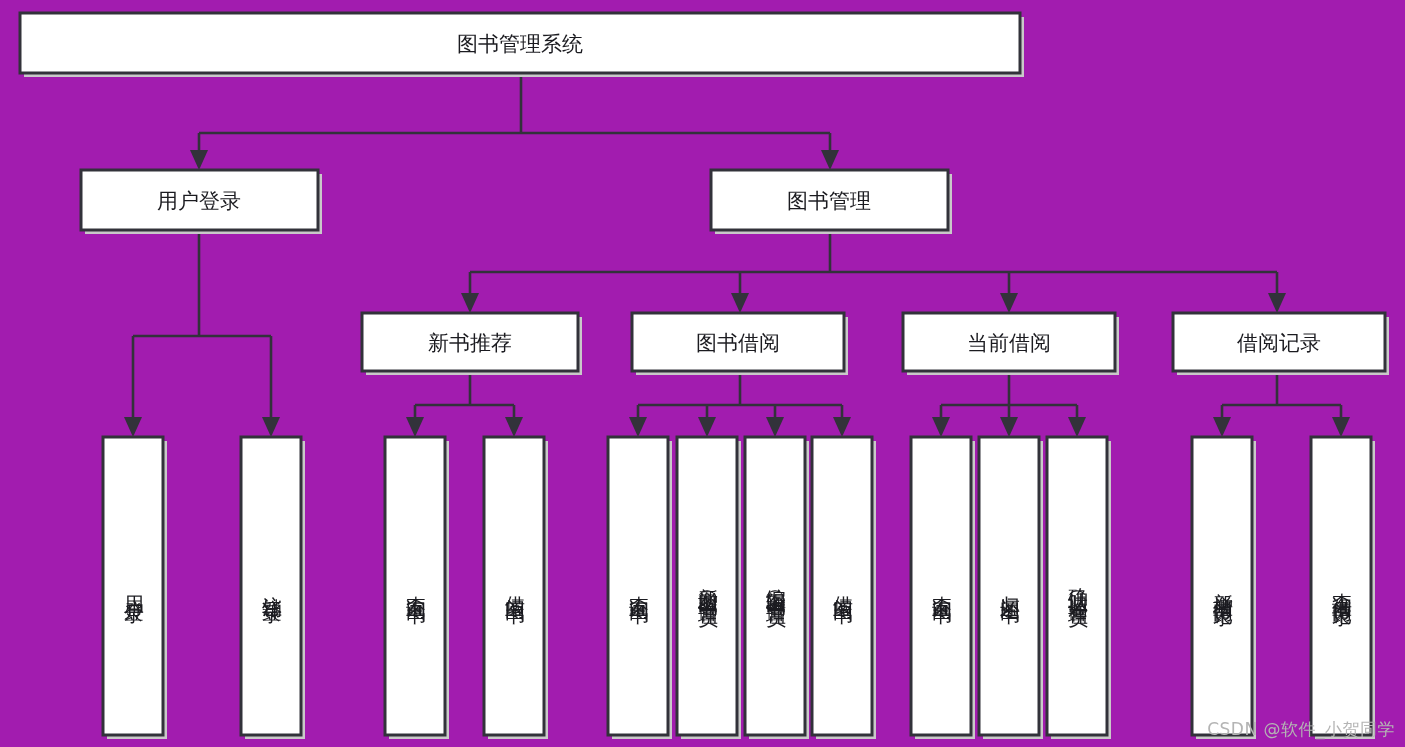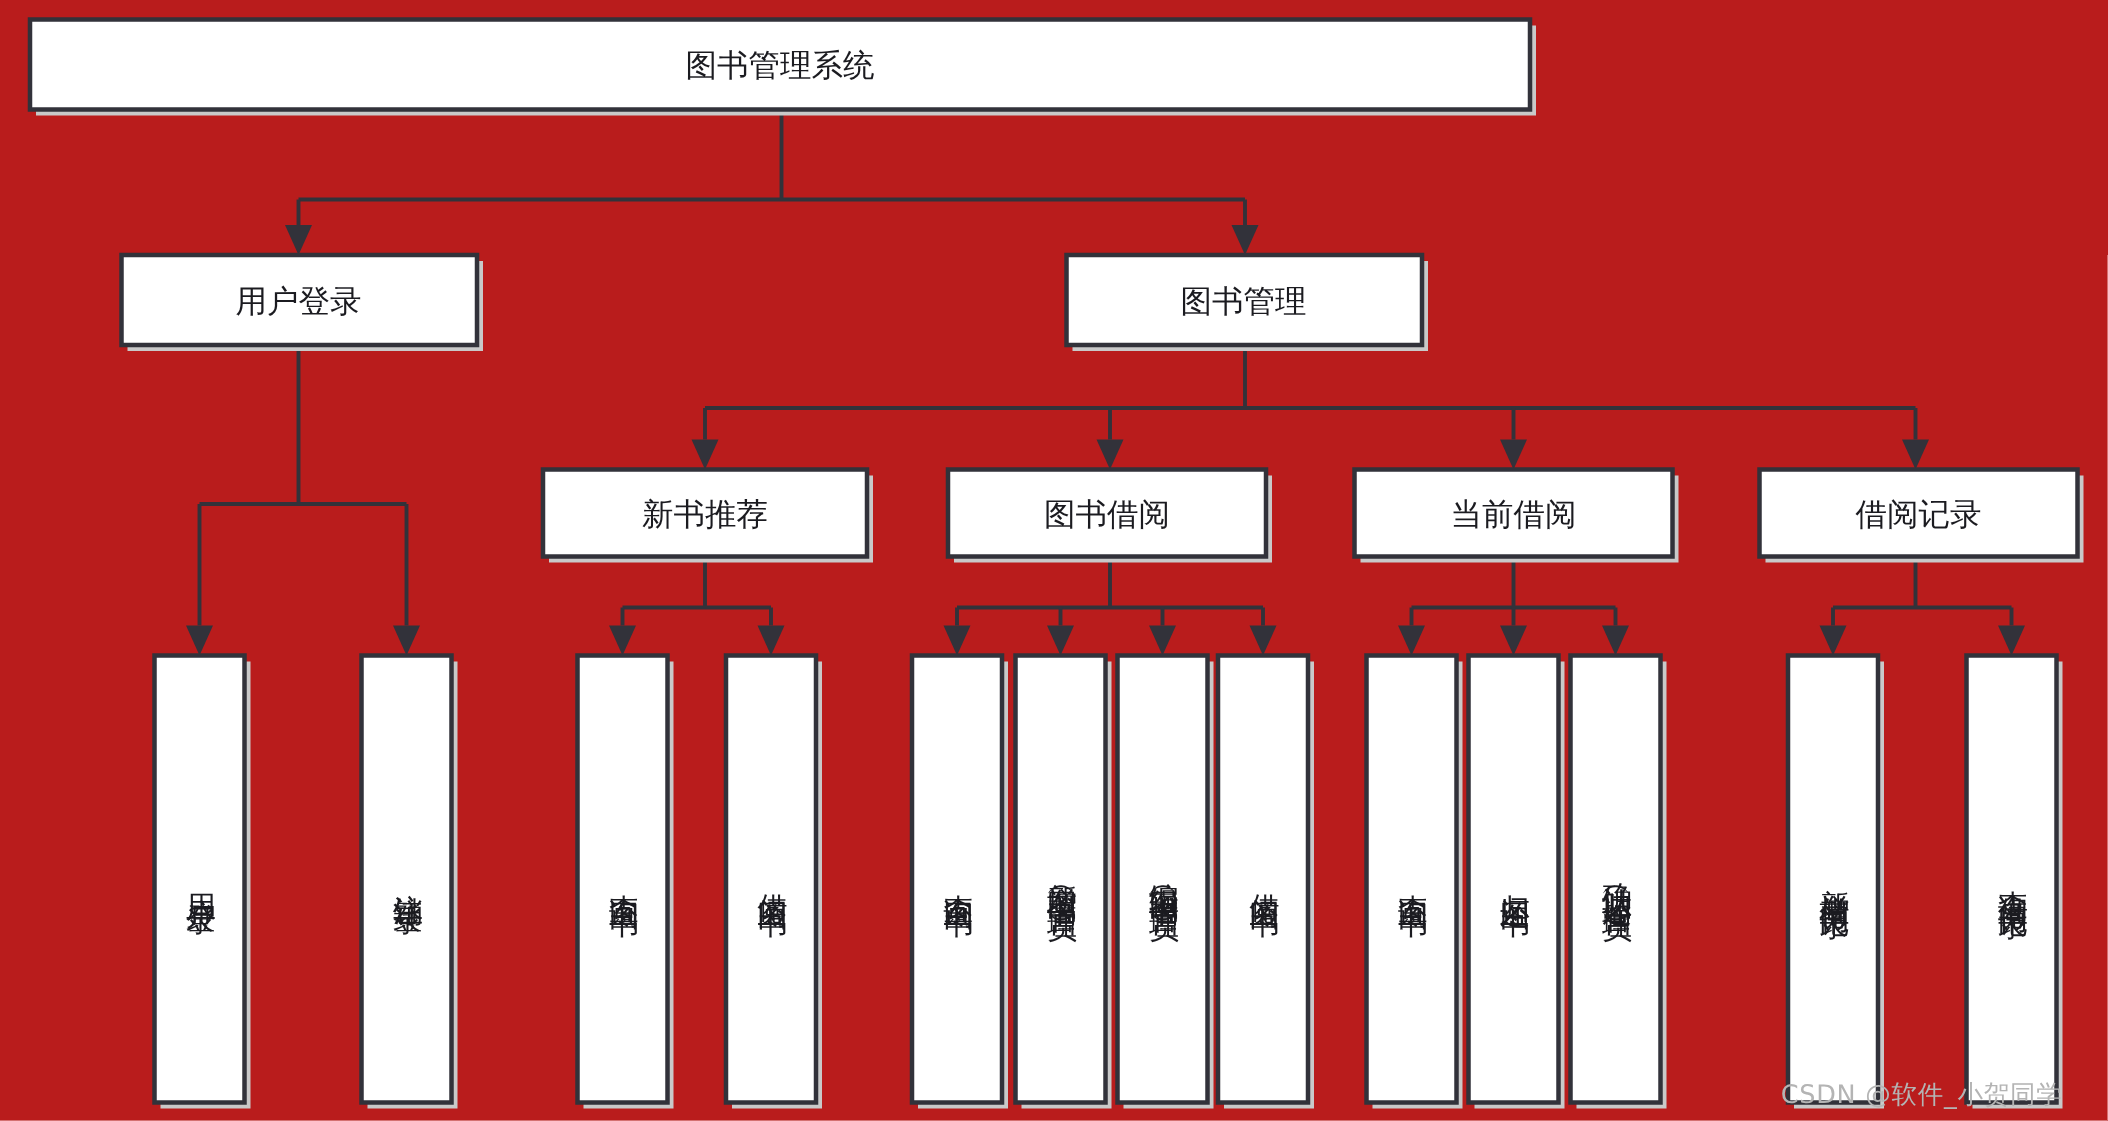--- a/index.html
+++ b/index.html
@@ -1,39 +1,39 @@
 <!DOCTYPE html>
 <html><head>
 <meta charset="utf-8">
 <style>
   html,body{margin:0;padding:0;background:#ffffff;}
   body{
     font-family:"Liberation Sans","DejaVu Sans",sans-serif;
     width:1405px;height:747px;overflow:hidden;
   }
-  #diagram-root{position:relative;width:1405px;height:747px;background:#b91c1c;}
+  #diagram-root{position:relative;width:1405px;height:747px;background:#a21caf;}
   svg.diagram{position:absolute;top:0;left:0;width:1405px;height:747px;}
   .node-rect{fill:#ffffff;stroke:#32323a;stroke-width:3;}
   .node-shadow{fill:#c9c9c9;}
   .conn{stroke:#32323a;stroke-width:2.6;fill:none;stroke-linecap:butt;}
   .arrowhead{fill:#32323a;}
   .node-label{
     font-family:"DejaVu Sans","Liberation Sans",sans-serif;
     font-size:21px;fill:#1b1b20;
     dominant-baseline:middle;text-anchor:middle;
   }
   .node-label.vert{
     font-size:20px;
     writing-mode:vertical-rl;
     glyph-orientation-vertical:0;
     text-orientation:upright;
     letter-spacing:3px;
   }
   .watermark{
-    position:absolute;right:30px;bottom:6px;
+    position:absolute;right:10px;bottom:6px;
     font-family:"DejaVu Sans","Liberation Sans",sans-serif;
     font-size:17px;color:#b4b4b4;white-space:nowrap;
     letter-spacing:0.5px;pointer-events:none;
   }
 </style>
 </head>
 <body>
 
 <div id="diagram-root">
 

